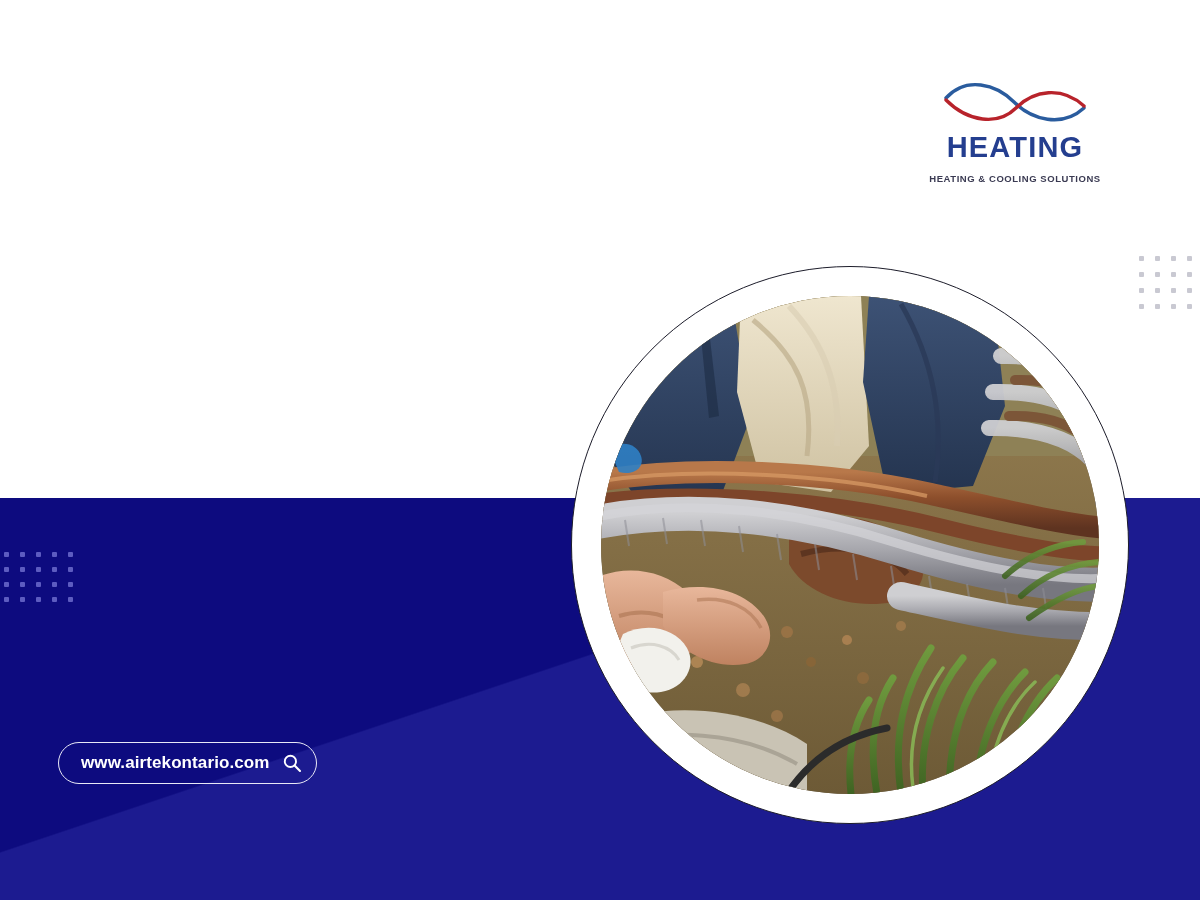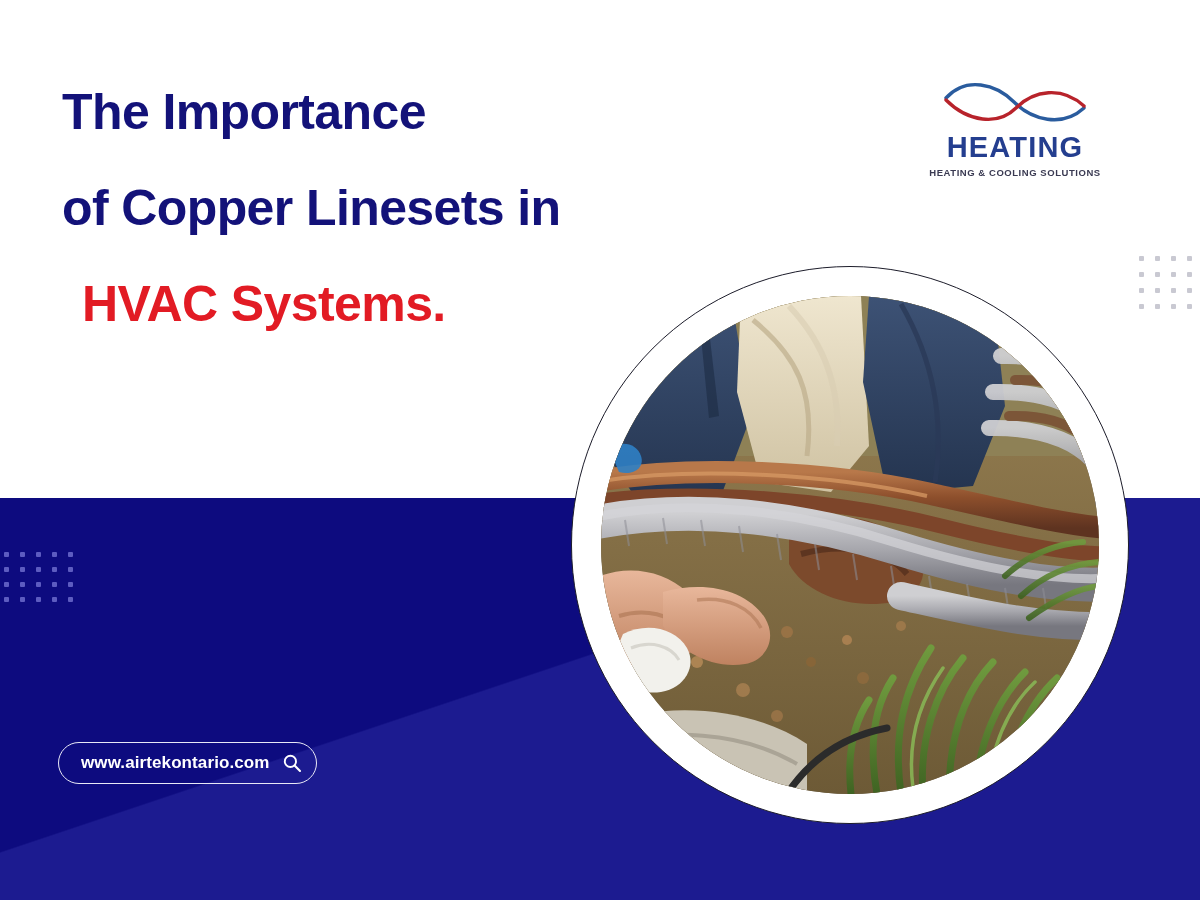--- a/index.html
+++ b/index.html
@@ -92,21 +92,21 @@
     color: #243e8f;
     line-height: 30px;
   }
   .logo-tag {
     display: block;
     font-size: 9.5px;
     font-weight: 700;
     letter-spacing: 0.55px;
     color: #3a3a52;
     line-height: 14px;
-    margin-top: 4px;
+    margin-top: 10px;
   }
 
   
   .dots-right {
     position: absolute;
     left: 1139px;
     top: 256px;
     width: 56px;
     height: 56px;
   }
@@ -188,25 +188,20 @@
 </style>
 </head>
 <body>
 
 <div class="canvas">
 
   <div class="band-white"></div>
   <div class="band-blue"></div>
   <div class="blue-wedge"></div>
 
-  <div class="headline">
-    <span class="line line-1">The Importance</span>
-    <span class="line line-2">of Copper Linesets in</span>
-    <span class="line line-3">HVAC Systems.</span>
-  </div>
 
   <div class="logo">
     <span class="logo-mark">
       <svg viewBox="0 0 150 52" width="150" height="52" xmlns="http://www.w3.org/2000/svg">
         <path d="M6 20 C 26 -2, 56 6, 74 24 C 92 42, 122 50, 144 30" fill="none" stroke="#2a5c9e" stroke-width="3.4" stroke-linecap="round"></path>
         <path d="M6 22 C 28 44, 58 48, 76 30 C 94 12, 122 8, 144 28" fill="none" stroke="#b8232b" stroke-width="3.4" stroke-linecap="round"></path>
       </svg>
     </span>
     <span class="logo-word">HEATING</span>
     <span class="logo-tag">HEATING &amp; COOLING SOLUTIONS</span>

